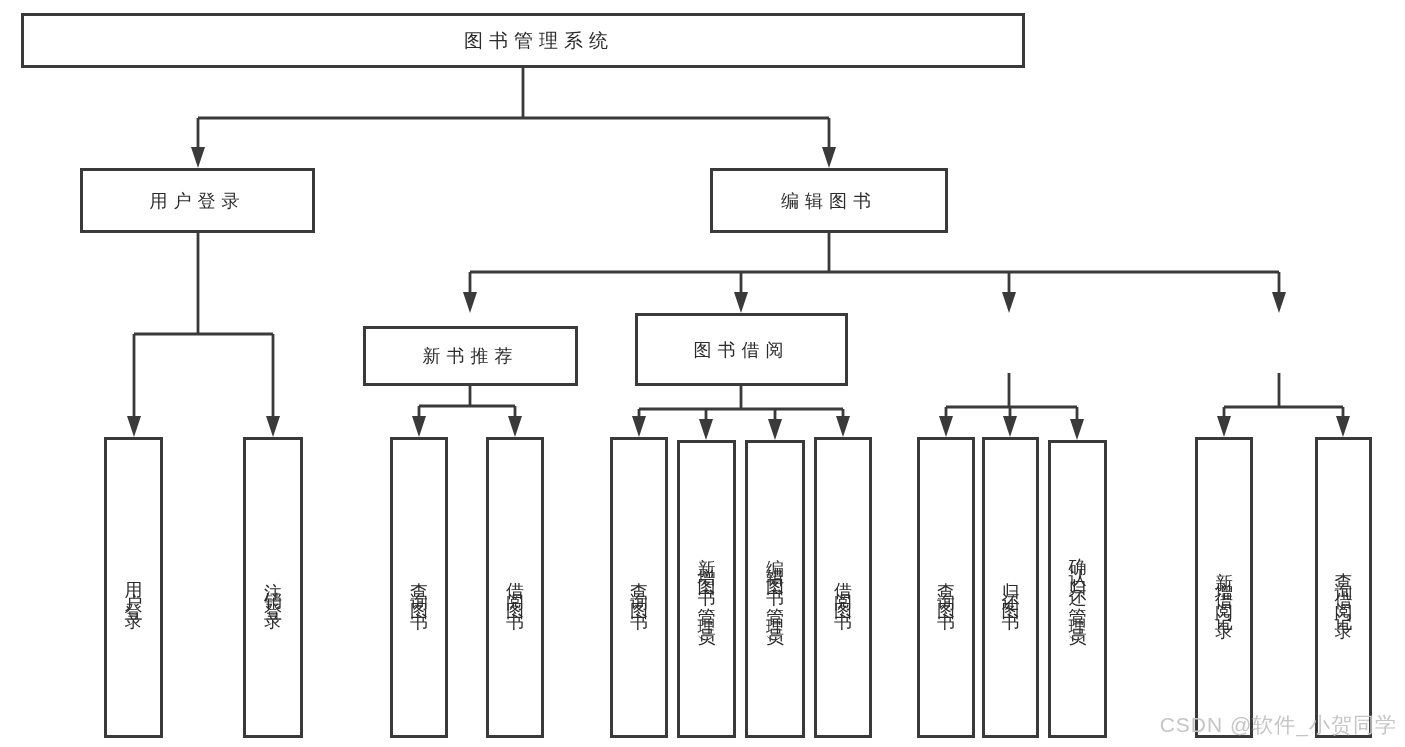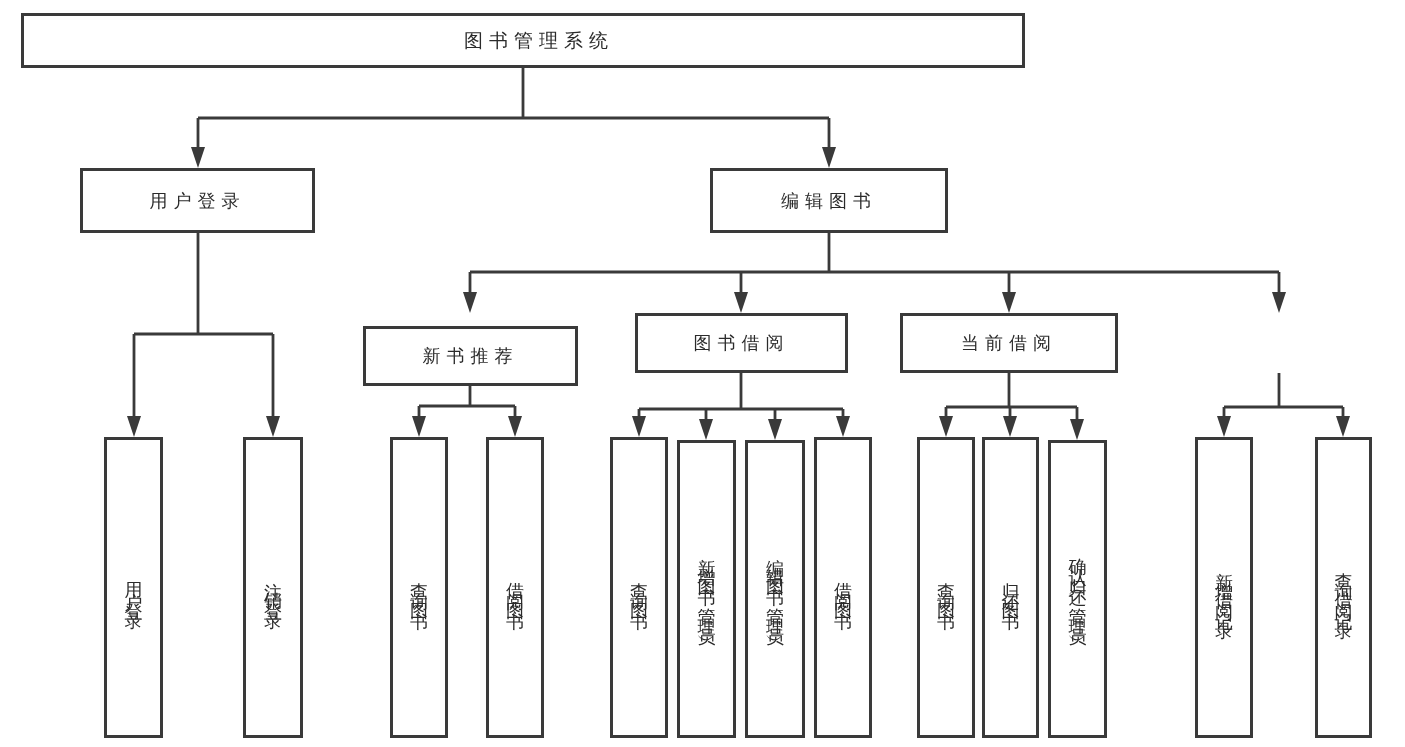--- a/index.html
+++ b/index.html
@@ -125,35 +125,35 @@
       <polygon points="1336,416 1350,416 1343,437"></polygon>
     </g>
   </svg>
 
   <div class="box h root" style="left:21px;top:13px;width:1004px;height:55px">图书管理系统</div>
 
   <div class="box h" style="left:80px;top:168px;width:235px;height:65px">用户登录</div>
   <div class="box h" style="left:710px;top:168px;width:238px;height:65px">编辑图书</div>
 
   <div class="box h" style="left:363px;top:326px;width:215px;height:60px">新书推荐</div>
-  <div class="box h" style="left:635px;top:313px;width:213px;height:60px">图书借阅</div>
-  <div class="box h" style="left:900px;top:313px;width:218px;height:60px">当前借阅</div>
+  <div class="box h" style="left:635px;top:313px;width:213px;height:73px">图书借阅</div>
 
   <div class="box v" style="left:104px;top:437px;width:59px;height:301px">用户登录</div>
   <div class="box v" style="left:243px;top:437px;width:60px;height:301px">注销登录</div>
 
   <div class="box v" style="left:390px;top:437px;width:58px;height:301px">查询图书</div>
   <div class="box v" style="left:486px;top:437px;width:58px;height:301px">借阅图书</div>
 
   <div class="box v" style="left:610px;top:437px;width:58px;height:301px">查询图书</div>
   <div class="box v" style="left:677px;top:440px;width:59px;height:298px">新增图书（管理员）</div>
   <div class="box v" style="left:745px;top:440px;width:60px;height:298px">编辑图书（管理员）</div>
   <div class="box v" style="left:814px;top:437px;width:58px;height:301px">借阅图书</div>
 
   <div class="box v" style="left:917px;top:437px;width:58px;height:301px">查询图书</div>
   <div class="box v" style="left:982px;top:437px;width:57px;height:301px">归还图书</div>
   <div class="box v" style="left:1048px;top:440px;width:59px;height:298px">确认归还（管理员）</div>
 
   <div class="box v" style="left:1195px;top:437px;width:58px;height:301px">新增借阅记录</div>
   <div class="box v" style="left:1315px;top:437px;width:57px;height:301px">查询借阅记录</div>
 
+  <div class="watermark">CSDN @软件_小贺同学</div>
 
 </div>
 
 </body></html>

